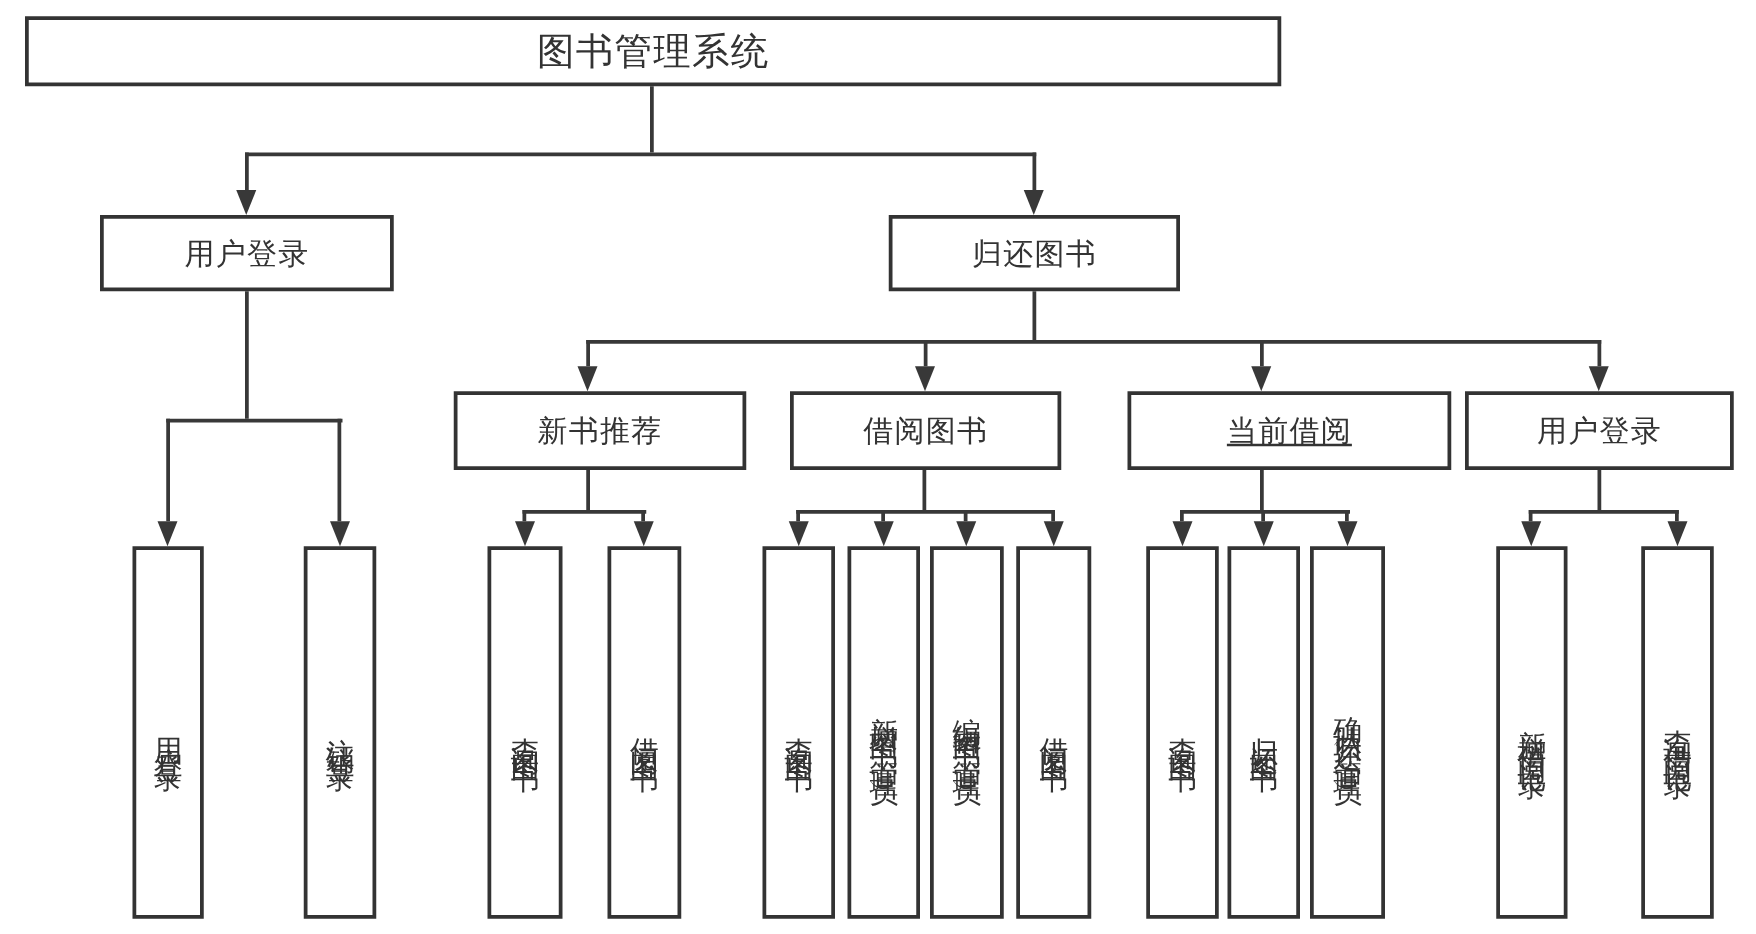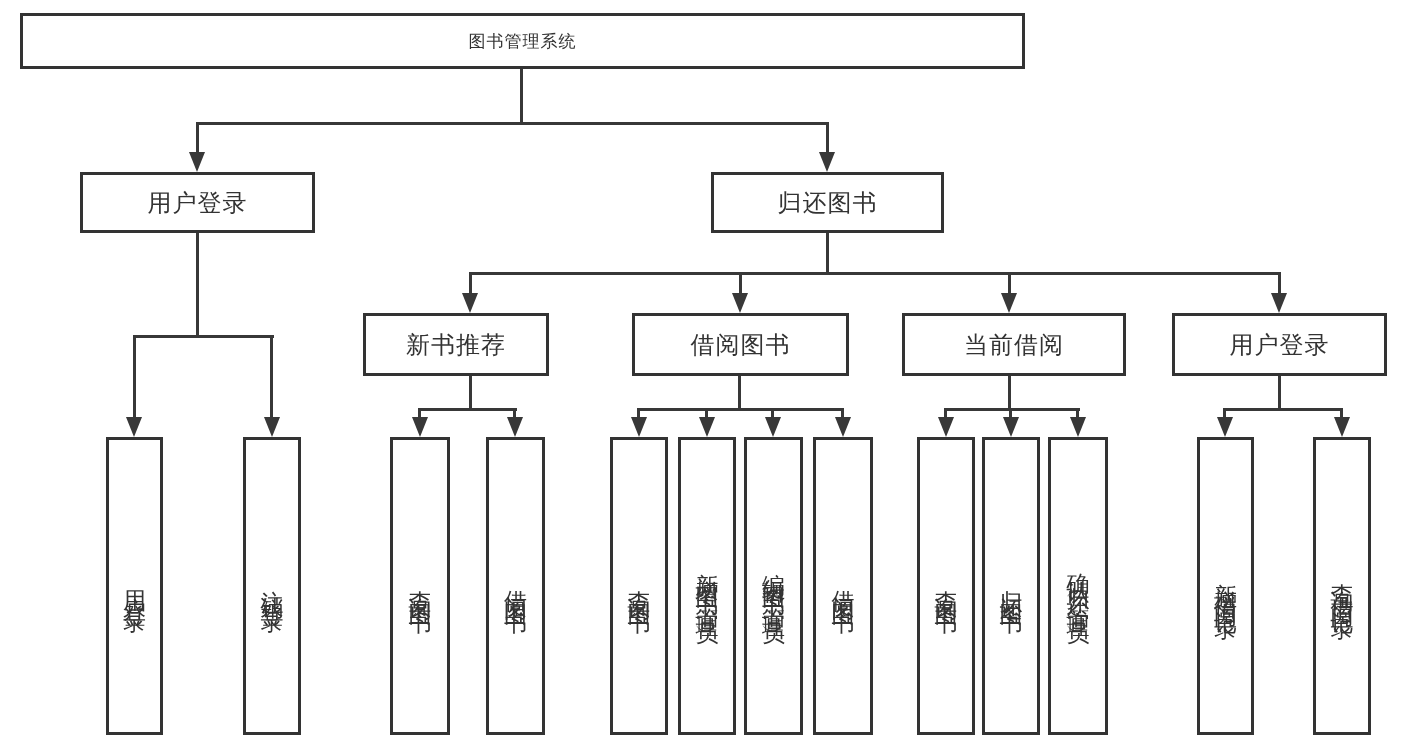--- a/index.html
+++ b/index.html
@@ -18,21 +18,21 @@
     border: 3px solid #333333;
     box-sizing: border-box;
     display: flex;
     align-items: center;
     justify-content: center;
     font-size: 24px;
     letter-spacing: 1px;
     color: #333333;
     white-space: nowrap;
   }
-  .node.root { font-size: 17px; }
+  .node.root { font-size: 30px; }
   .leaf {
     position: absolute;
     top: 437px;
     height: 298px;
     background: #ffffff;
     border: 3px solid #333333;
     box-sizing: border-box;
     display: flex;
     align-items: center;
     justify-content: center;
@@ -92,23 +92,23 @@
   <div class="hline" style="left:469px; top:272px; width:812px;"></div>
   <div class="vline" style="left:469px; top:272px; height:21px;"></div>
   <div class="arrow" style="left:462px; top:293px;"></div>
   <div class="vline" style="left:739px; top:272px; height:21px;"></div>
   <div class="arrow" style="left:732px; top:293px;"></div>
   <div class="vline" style="left:1008px; top:272px; height:21px;"></div>
   <div class="arrow" style="left:1001px; top:293px;"></div>
   <div class="vline" style="left:1278px; top:272px; height:21px;"></div>
   <div class="arrow" style="left:1271px; top:293px;"></div>
 
-  <div class="node" style="left:363px; top:313px; width:186px; height:63px;">新书推荐</div>
+  <div class="node" style="left:363px; top:313px; width:234px; height:63px;">新书推荐</div>
   <div class="node" style="left:632px; top:313px; width:217px; height:63px;">借阅图书</div>
-  <div class="node" style="left:902px; top:313px; width:224px; height:63px;">当前借阅</div>
+  <div class="node" style="left:902px; top:313px; width:259px; height:63px;text-decoration:underline;">当前借阅</div>
   <div class="node" style="left:1172px; top:313px; width:215px; height:63px;">用户登录</div>
 
   <div class="vline" style="left:469px; top:376px; height:32px;"></div>
   <div class="hline" style="left:418px; top:408px; width:99px;"></div>
   <div class="vline" style="left:418px; top:408px; height:9px;"></div>
   <div class="arrow" style="left:412px; top:417px;"></div>
   <div class="vline" style="left:513px; top:408px; height:9px;"></div>
   <div class="arrow" style="left:507px; top:417px;"></div>
 
   <div class="vline" style="left:738px; top:376px; height:32px;"></div>

